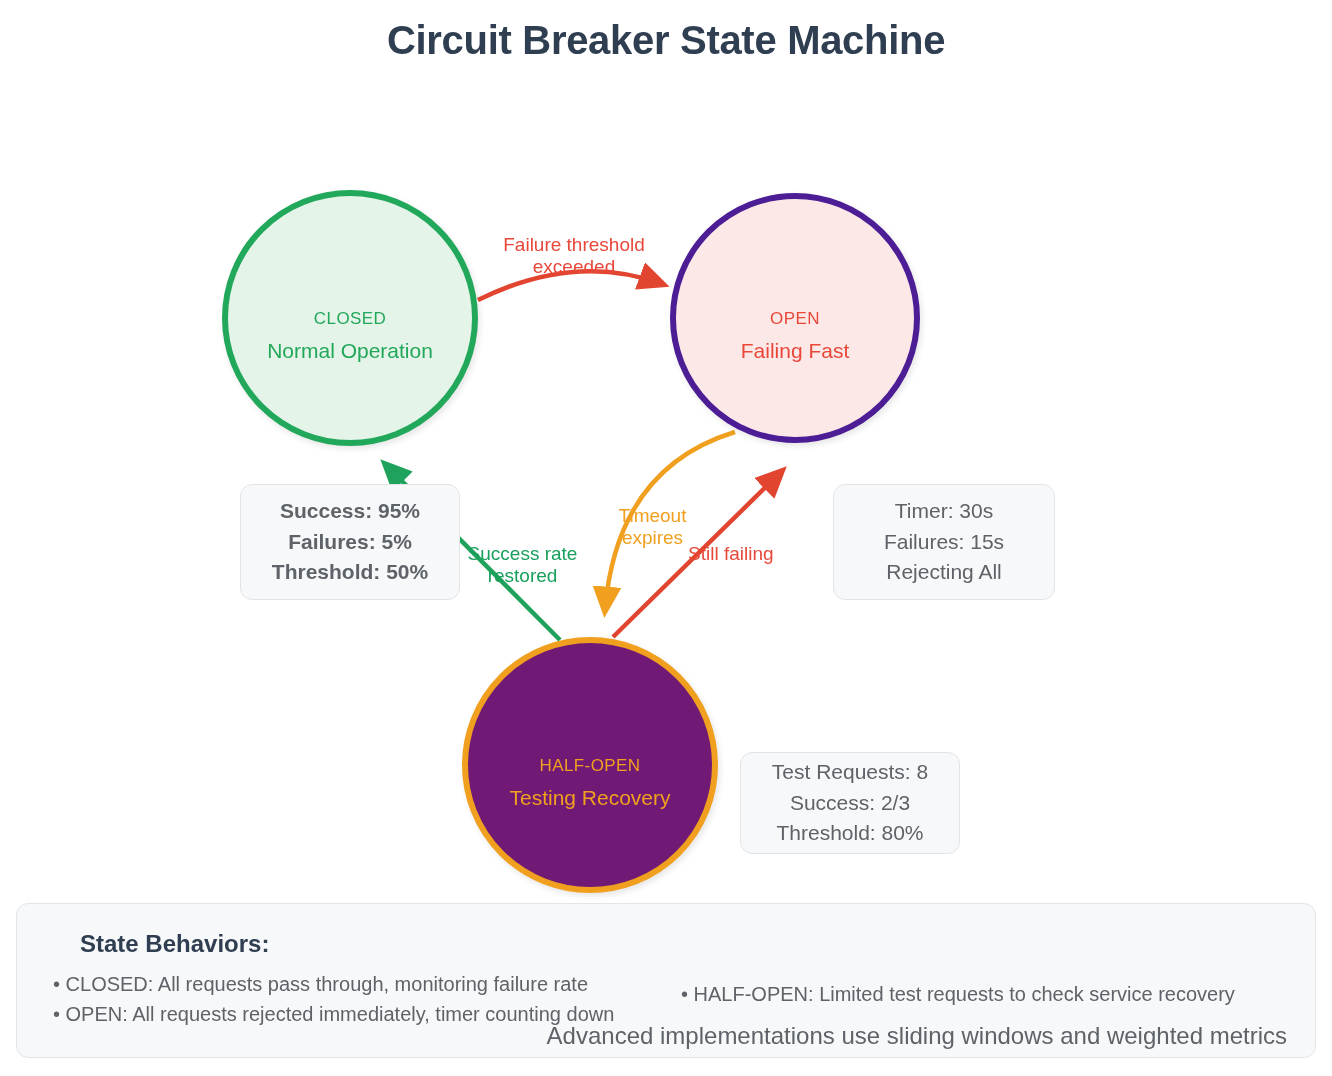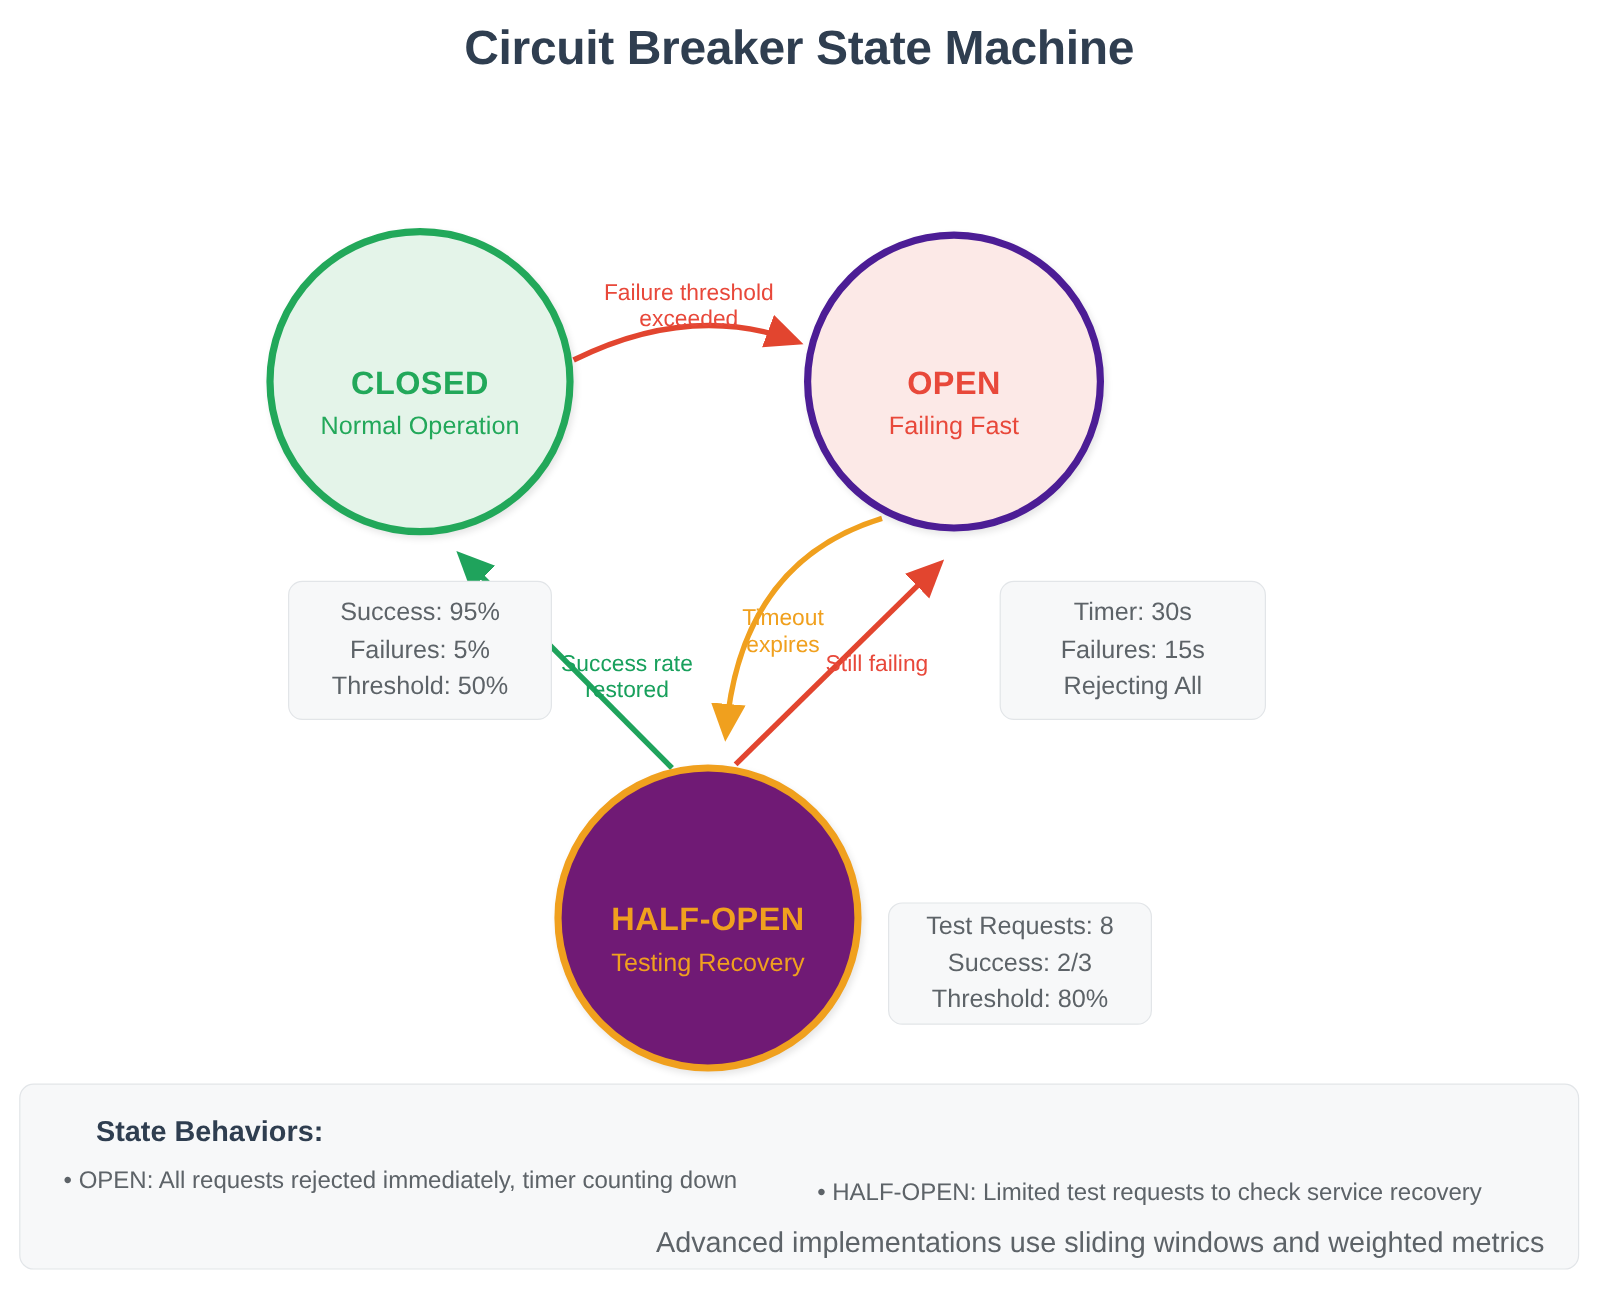--- a/index.html
+++ b/index.html
@@ -39,22 +39,22 @@
     position: absolute;
     border-radius: 50%;
     box-sizing: border-box;
     display: flex;
     flex-direction: column;
     align-items: center;
     justify-content: center;
     box-shadow: 2px 3px 6px rgba(0,0,0,0.10);
   }
   .state-name {
-    font-size: 27px;
-    font-weight: bold;
+    font-size: 17px;
+    font-weight: normal;
     letter-spacing: 0.4px;
     line-height: 1.1;
     margin-top: 36px;
   }
   .state-sub {
     font-size: 21px;
     font-weight: normal;
     margin-top: 10px;
     line-height: 1.1;
   }
@@ -92,21 +92,21 @@
     box-sizing: border-box;
     display: flex;
     flex-direction: column;
     align-items: center;
     justify-content: center;
     color: #5d6368;
     font-size: 21px;
     line-height: 1.46;
     text-align: center;
   }
-  #metrics-closed { left: 240px; top: 484px; width: 220px; height: 116px; }
+  #metrics-closed { left: 240px; top: 484px; width: 220px; height: 116px; font-weight: bold; }
   #metrics-open   { left: 833px; top: 484px; width: 222px; height: 116px; }
   #metrics-half   { left: 740px; top: 752px; width: 220px; height: 102px; }
 
   
   .edge-label {
     position: absolute;
     font-size: 19px;
     line-height: 1.18;
     text-align: center;
     white-space: pre-line;
@@ -215,19 +215,20 @@
 exceeded</div>
 <div class="edge-label" id="label-half-closed">Success rate
 restored</div>
 <div class="edge-label" id="label-open-half">Timeout
 expires</div>
 <div class="edge-label" id="label-half-open-r">Still failing</div>
 
 <div id="legend-box">
   <div id="legend-title">State Behaviors:</div>
   <div class="legend-col" id="legend-col-left">
+    <span class="legend-line">• CLOSED: All requests pass through, monitoring failure rate</span>
     <span class="legend-line">• OPEN: All requests rejected immediately, timer counting down</span>
   </div>
   <div class="legend-col" id="legend-col-right">
     <span class="legend-line">• HALF-OPEN: Limited test requests to check service recovery</span>
   </div>
   <div id="legend-note">Advanced implementations use sliding windows and weighted metrics</div>
 </div>
 
 </body></html>

